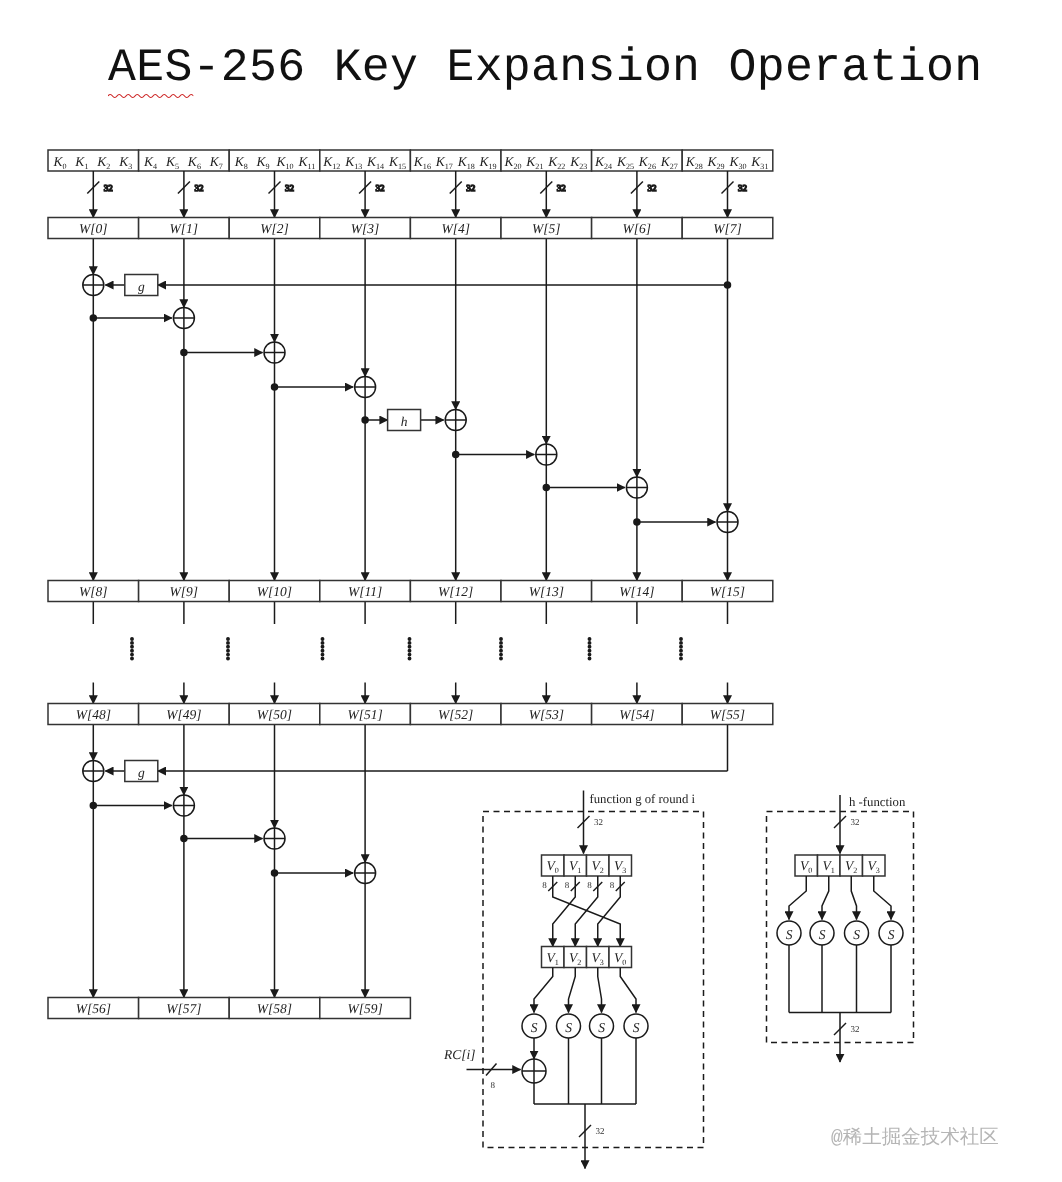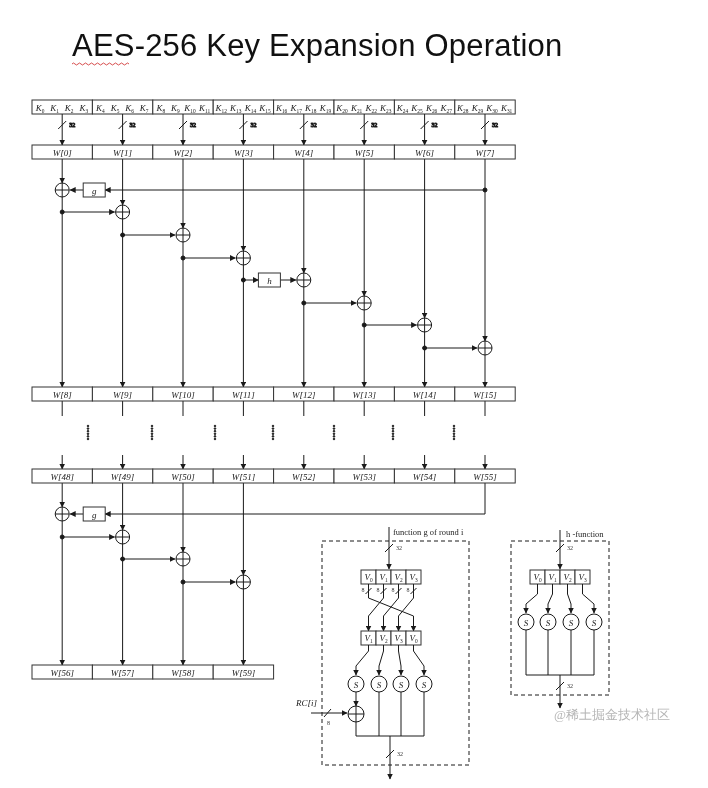--- a/index.html
+++ b/index.html
@@ -1,23 +1,23 @@
 <!DOCTYPE html>
 <html><head>
 <meta charset="utf-8">
 <style>
   html, body { margin:0; padding:0; background:#ffffff; }
   body { width:708px; height:788px; position:relative; overflow:hidden; font-family:"Liberation Serif", serif; }
-  #title { position:absolute; left:72px; top:28px; font-family:Liberation Sans, sans-serif; font-size:31px; color:#111; letter-spacing:0.2px; white-space:nowrap; }
+  #title { position:absolute; left:72px; top:28px; font-family:Liberation Mono, monospace; font-size:31px; color:#111; letter-spacing:0.2px; white-space:nowrap; }
   #squiggle { position:absolute; left:72px; top:62px; width:57px; height:4px; }
   svg#diagram { position:absolute; left:0; top:0; }
   .cell-text { font-family:"Liberation Serif", serif; font-style:italic; font-size:9px; fill:#222; }
   .small { font-family:"Liberation Serif", serif; font-size:6px; fill:#333; }
   .lbl { font-family:"Liberation Serif", serif; font-size:8.5px; fill:#222; }
-  #watermark { position:absolute; left:554px; top:706px; font-family:Liberation Serif, serif; font-size:13px; color:#b5b5b5; white-space:nowrap; }
+  #watermark { position:absolute; left:554px; top:749px; font-family:Liberation Mono, monospace; font-size:13px; color:#b5b5b5; white-space:nowrap; }
 </style>
 </head>
 <body>
 
 <div id="title">AES-256 Key Expansion Operation</div>
 <svg id="squiggle" width="57" height="4" viewBox="0 0 57 4">
   <path d="M0 2 Q1.5 0 3 2 T6 2 T9 2 T12 2 T15 2 T18 2 T21 2 T24 2 T27 2 T30 2 T33 2 T36 2 T39 2 T42 2 T45 2 T48 2 T51 2 T54 2 T57 2" stroke="#cc2222" stroke-width="0.8" fill="none"></path>
 </svg>
 
 <svg id="diagram" width="708" height="788" viewBox="0 0 708 788">

